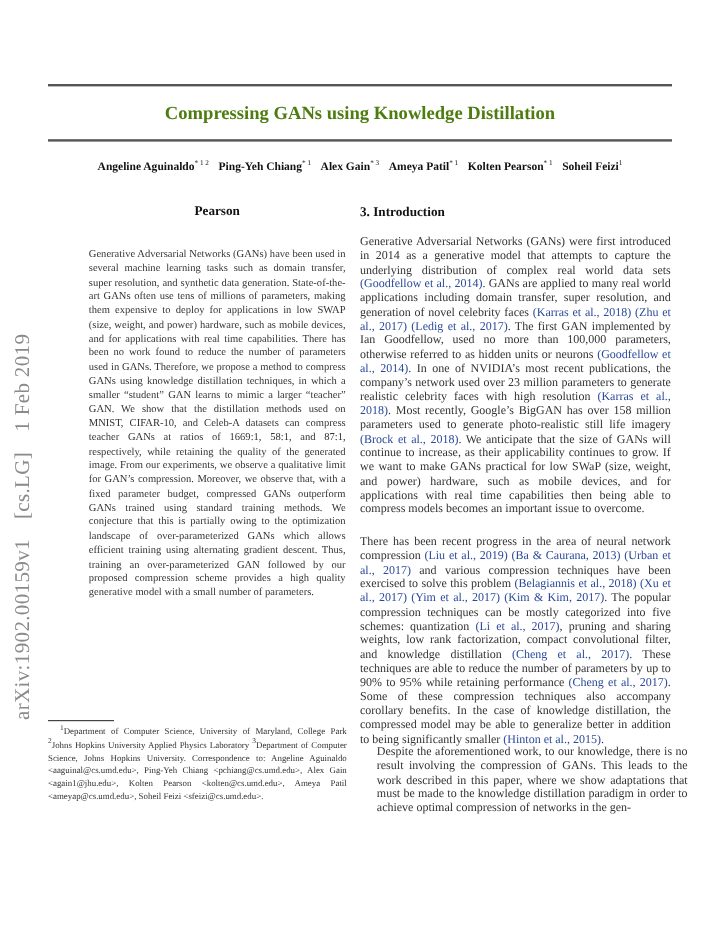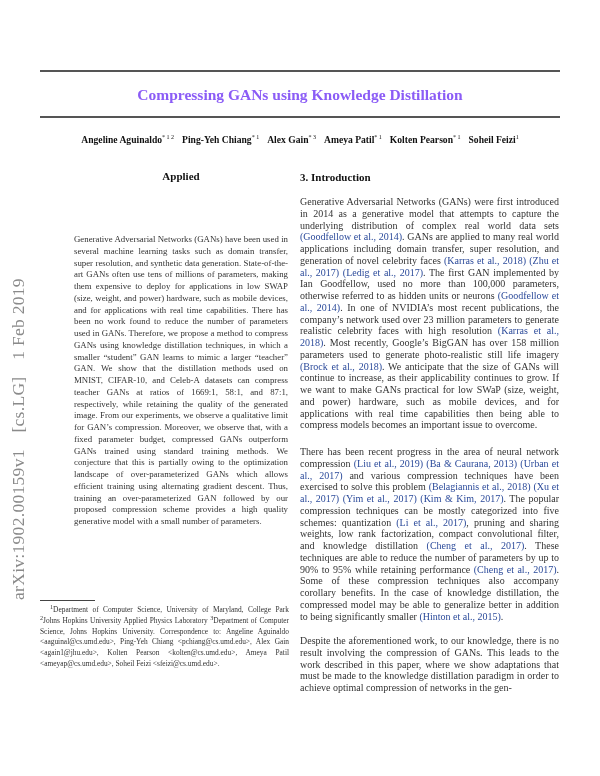--- a/index.html
+++ b/index.html
@@ -1,58 +1,58 @@
 <!DOCTYPE html>
 <html><head>
 <meta charset="utf-8">
 <style>
   html, body { margin: 0; padding: 0; background: #ffffff; }
   body { width: 600px; height: 776px; position: relative; overflow: hidden;
          font-family: "Liberation Serif", "DejaVu Serif", serif; color: #222; }
   .rule { position: absolute; left: 40px; width: 520px; height: 2px; background: #555; }
   #title { position: absolute; top: 86px; left: 0; width: 600px; text-align: center;
-           font-weight: bold; font-size: 15.5px; color: #8b5cf6; }
+           font-weight: bold; font-size: 15.5px; color: #4d7c0f; }
   #authors { position: absolute; top: 134px; left: 0; width: 600px; text-align: center;
              font-weight: bold; font-size: 9.6px; color: #111; white-space: nowrap; }
   #authors .author { margin: 0 4px; }
   #authors sup { font-size: 6px; font-weight: normal; }
   #arxiv { position: absolute; left: 8px; top: 600px; transform-origin: 0 0; transform: rotate(-90deg);
            font-size: 17.5px; color: #8a8a8a; white-space: nowrap; letter-spacing: 0.3px; }
   #arxiv span { margin-right: 12px; }
   .col-left { position: absolute; left: 74px; width: 214px; }
   .col-right { position: absolute; left: 300px; width: 259px; }
   #abstract-heading { top: 170px; text-align: center; font-weight: bold; font-size: 11px; color: #111; }
-  #abstract-body { top: 234px; font-size: 8.8px; line-height: 11.75px; text-align: justify; color: #333; }
+  #abstract-body { top: 206px; font-size: 8.8px; line-height: 11.75px; text-align: justify; color: #333; }
   #footnote-rule { position: absolute; left: 40px; top: 600px; width: 55px; height: 1px; background: #444; }
   #footnote { position: absolute; left: 40px; top: 605px; width: 249px; font-size: 7.4px; line-height: 10.8px;
               text-align: justify; color: #333; text-indent: 10px; }
   #intro-heading { top: 171px; font-weight: bold; font-size: 11px; color: #111; }
   .para { font-size: 10px; line-height: 11.75px; text-align: justify; color: #333; }
   #intro-p1 { top: 196px; }
   #intro-p2 { top: 446px; }
-  #intro-p3 { top: 635px; }
+  #intro-p3 { top: 621px; margin-left: 14px; }
   .cite { color: #2b4a9a; }
   sup { line-height: 0; }
 </style>
 </head>
 <body>
 
 <div class="rule" style="top:70px;"></div>
 <div id="title">Compressing GANs using Knowledge Distillation</div>
 <div class="rule" style="top:116px;"></div>
 
 <div id="authors"><span class="author">Angeline Aguinaldo<sup>* 1 2</sup></span><span class="author">Ping-Yeh Chiang<sup>* 1</sup></span><span class="author">Alex Gain<sup>* 3</sup></span><span class="author">Ameya Patil<sup>* 1</sup></span><span class="author">Kolten Pearson<sup>* 1</sup></span><span class="author">Soheil Feizi<sup>1</sup></span></div>
 
 <div id="arxiv">
   <span>arXiv:1902.00159v1</span>
   <span>[cs.LG]</span>
   <span>1 Feb 2019</span>
 </div>
 
-<div id="abstract-heading" class="col-left">Applied</div>
+<div id="abstract-heading" class="col-left">Pearson</div>
 <div id="abstract-body" class="col-left">Generative Adversarial Networks (GANs) have been used in several machine learning tasks such as domain transfer, super resolution, and synthetic data generation. State-of-the-art GANs often use tens of millions of parameters, making them expensive to deploy for applications in low SWAP (size, weight, and power) hardware, such as mobile devices, and for applications with real time capabilities. There has been no work found to reduce the number of parameters used in GANs. Therefore, we propose a method to compress GANs using knowledge distillation techniques, in which a smaller “student” GAN learns to mimic a larger “teacher” GAN. We show that the distillation methods used on MNIST, CIFAR-10, and Celeb-A datasets can compress teacher GANs at ratios of 1669:1, 58:1, and 87:1, respectively, while retaining the quality of the generated image. From our experiments, we observe a qualitative limit for GAN’s compression. Moreover, we observe that, with a fixed parameter budget, compressed GANs outperform GANs trained using standard training methods. We conjecture that this is partially owing to the optimization landscape of over-parameterized GANs which allows efficient training using alternating gradient descent. Thus, training an over-parameterized GAN followed by our proposed compression scheme provides a high quality generative model with a small number of parameters.</div>
 
 <div id="footnote-rule"></div>
 <div id="footnote"><sup>1</sup><span>Department of Computer Science, University of Maryland, College Park </span><sup>2</sup><span>Johns Hopkins University Applied Physics Laboratory </span><sup>3</sup><span>Department of Computer Science, Johns Hopkins University. </span> <span>Correspondence to: Angeline Aguinaldo &lt;aaguinal@cs.umd.edu&gt;, Ping-Yeh Chiang &lt;pchiang@cs.umd.edu&gt;, Alex Gain &lt;again1@jhu.edu&gt;, Kolten Pearson &lt;kolten@cs.umd.edu&gt;, Ameya Patil &lt;ameyap@cs.umd.edu&gt;, Soheil Feizi &lt;sfeizi@cs.umd.edu&gt;.</span></div>
 
 <div id="intro-heading" class="col-right">3. Introduction</div>
 <div id="intro-p1" class="col-right para"><span>Generative Adversarial Networks (GANs) were first introduced in 2014 as a generative model that attempts to capture the underlying distribution of complex real world data sets </span><span class="cite">(Goodfellow et al., 2014)</span><span>. GANs are applied to many real world applications including domain transfer, super resolution, and generation of novel celebrity faces </span><span class="cite">(Karras et al., 2018)</span><span> </span><span class="cite">(Zhu et al., 2017)</span><span> </span><span class="cite">(Ledig et al., 2017)</span><span>. The first GAN implemented by Ian Goodfellow, used no more than 100,000 parameters, otherwise referred to as hidden units or neurons </span><span class="cite">(Goodfellow et al., 2014)</span><span>. In one of NVIDIA’s most recent publications, the company’s network used over 23 million parameters to generate realistic celebrity faces with high resolution </span><span class="cite">(Karras et al., 2018)</span><span>.  Most recently, Google’s BigGAN has over 158 million parameters used to generate photo-realistic still life imagery </span><span class="cite">(Brock et al., 2018)</span><span>. We anticipate that the size of GANs will continue to increase, as their applicability continues to grow. If we want to make GANs practical for low SWaP (size, weight, and power) hardware, such as mobile devices, and for applications with real time capabilities then being able to compress models becomes an important issue to overcome.</span></div>
 <div id="intro-p2" class="col-right para"><span>There has been recent progress in the area of neural network compression </span><span class="cite">(Liu et al., 2019)</span><span> </span><span class="cite">(Ba &amp; Caurana, 2013)</span><span> </span><span class="cite">(Urban et al., 2017)</span><span> and various compression techniques have been exercised to solve this problem </span><span class="cite">(Belagiannis et al., 2018)</span><span> </span><span class="cite">(Xu et al., 2017)</span><span> </span><span class="cite">(Yim et al., 2017)</span><span> </span><span class="cite">(Kim &amp; Kim, 2017)</span><span>. The popular compression techniques can be mostly categorized into five schemes: quantization </span><span class="cite">(Li et al., 2017)</span><span>, pruning and sharing weights, low rank factorization, compact convolutional filter, and knowledge distillation </span><span class="cite">(Cheng et al., 2017)</span><span>. These techniques are able to reduce the number of parameters by up to 90% to 95% while retaining performance </span><span class="cite">(Cheng et al., 2017)</span><span>.  Some of these compression techniques also accompany corollary benefits. In the case of knowledge distillation, the compressed model may be able to generalize better in addition to being significantly smaller </span><span class="cite">(Hinton et al., 2015)</span><span>.</span></div>
 <div id="intro-p3" class="col-right para"><span>Despite the aforementioned work, to our knowledge, there is no result involving the compression of GANs. This leads to the work described in this paper, where we show adaptations that must be made to the knowledge distillation paradigm in order to achieve optimal compression of networks in the gen-</span></div>
 

